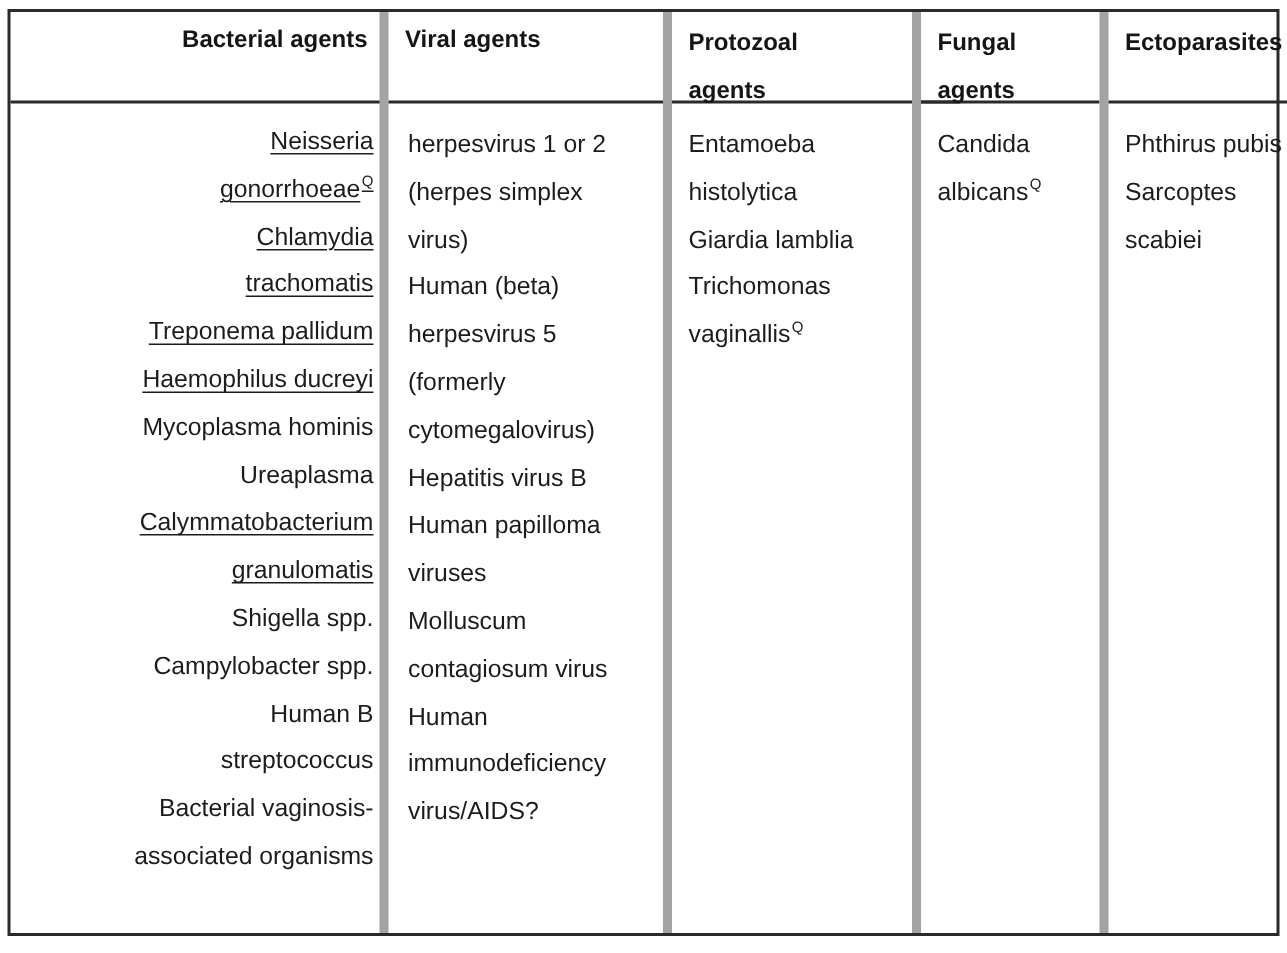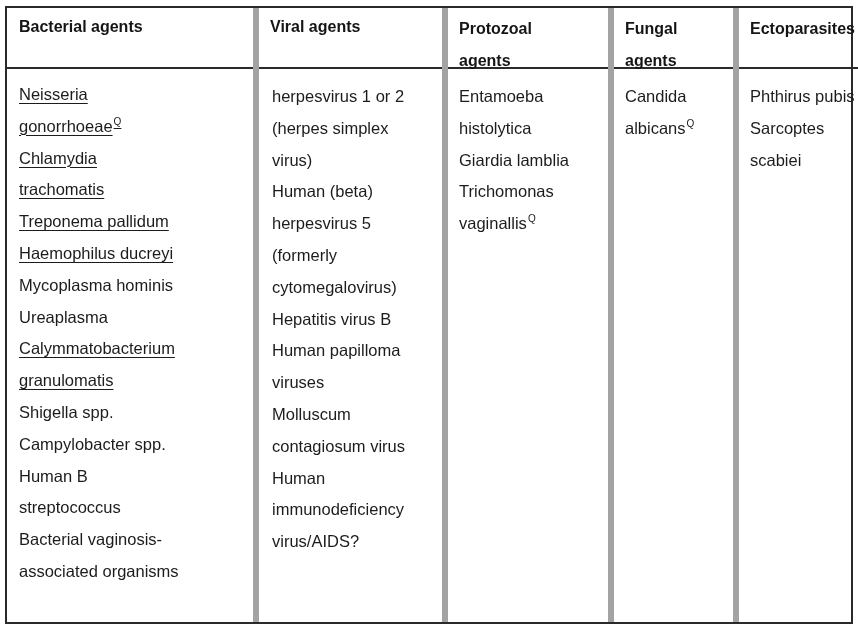--- a/index.html
+++ b/index.html
@@ -24,21 +24,21 @@
       border: 2px solid #2a2a2a;
       box-sizing: border-box;
     }
     .col {
       position: absolute;
       top: 0;
       bottom: 0;
       box-sizing: border-box;
     }
     .col + .col { border-left: 6px solid #a3a3a3; margin-left: 31px; }
-    .col-0 { left: 0;   width: 248px; }
+    .col-0 { left: 0;   width: 248px; text-align: right; }
     .col-1 { left: 215px; width: 189px; }
     .col-2 { left: 404px; width: 198px; }
     .col-3 { left: 570px; width: 125px; }
     .col-4 { left: 695px; width: 149px; }
     .col-0 { border-left: none; }
     .head {
       position: absolute;
       left: 0; right: 0; top: 0;
       height: 61px;
       border-bottom: 2px solid #2a2a2a;

